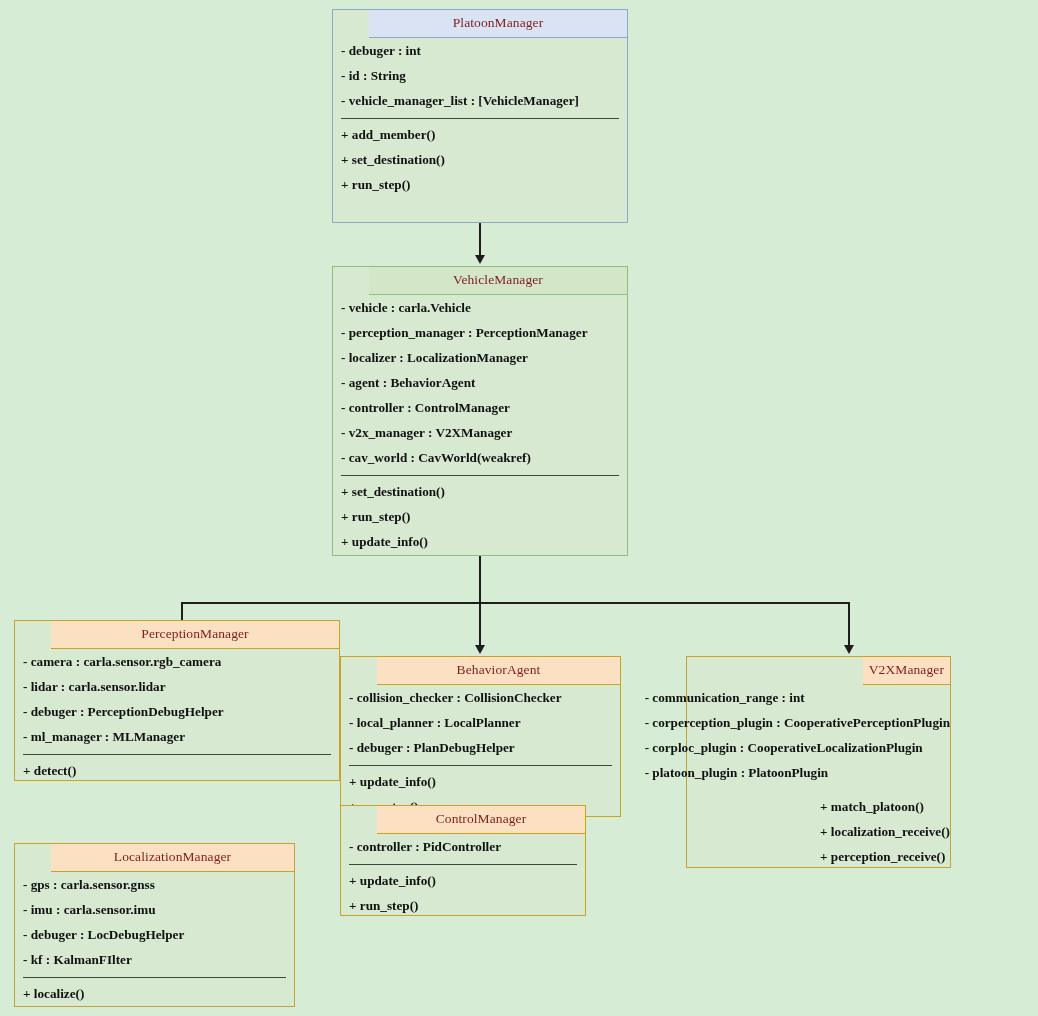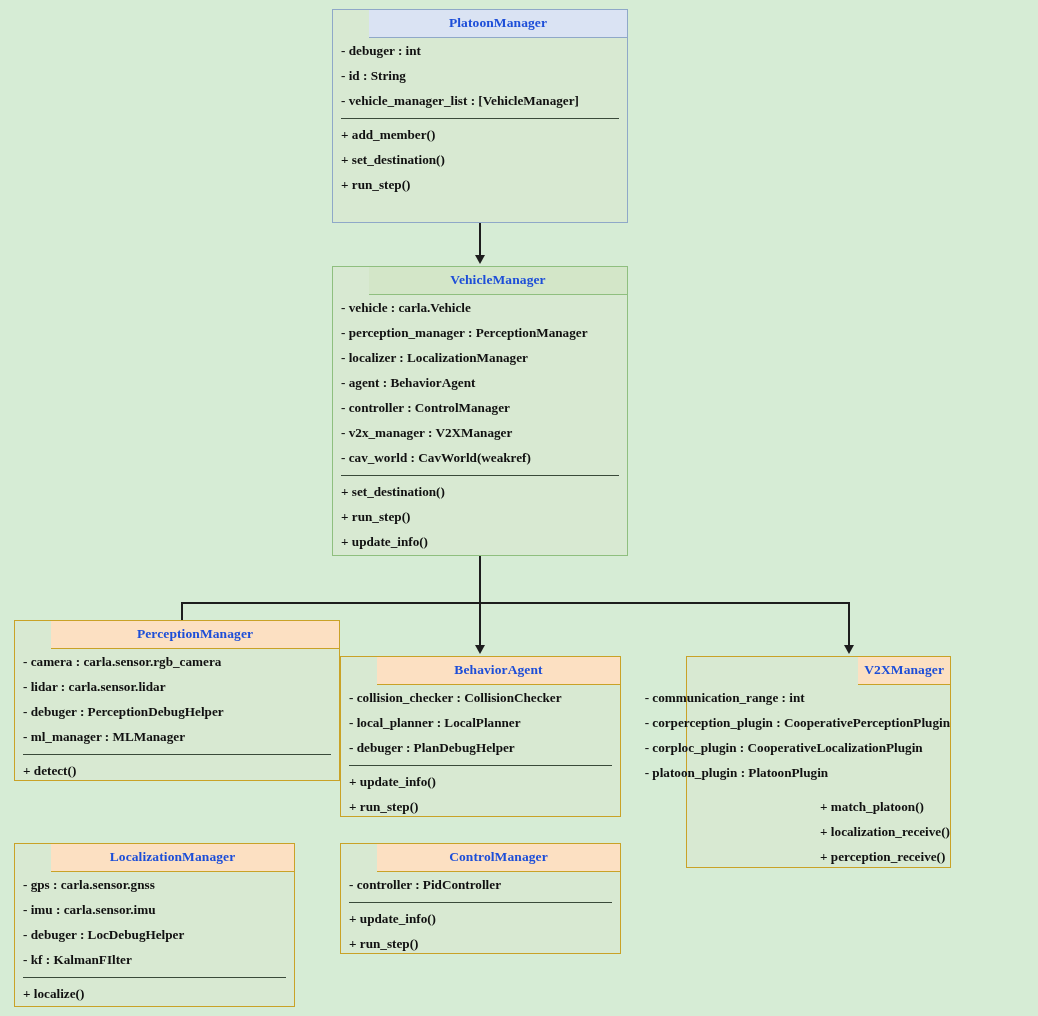--- a/index.html
+++ b/index.html
@@ -30,23 +30,23 @@
   .uml-class.theme-blue {
     border-color: #8fa8c8;
   }
   .uml-class.theme-green {
     border-color: #8fbf7f;
   }
 
   .uml-title {
     box-sizing: border-box;
     text-align: center;
-    font-weight: bold;
+    font-weight: normal;
     font-size: 13.5px;
-    color: #1d4ed8;
+    color: #7f1d1d;
     padding: 5px 6px 6px 6px;
     background: #fce0c2;
     border-bottom: 1px solid #c9a227;
     letter-spacing: 0.1px;
     margin-left: 36px;
   }
   .theme-blue .uml-title {
     background: #dae3f3;
     border-bottom-color: #8fa8c8;
   }
@@ -194,21 +194,21 @@
       <div class="uml-row">- imu : carla.sensor.imu</div>
       <div class="uml-row">- debuger : LocDebugHelper</div>
       <div class="uml-row">- kf : KalmanFIlter</div>
     </div>
     <div class="uml-sep"></div>
     <div class="uml-section">
       <div class="uml-row">+ localize()</div>
     </div>
   </div>
 
-  <div class="uml-class" style="left:340px; top:843px; width:281px; height:111px;">
+  <div class="uml-class" style="left:340px; top:805px; width:246px; height:111px;">
     <div class="uml-title">ControlManager</div>
     <div class="uml-section">
       <div class="uml-row">- controller : PidController</div>
     </div>
     <div class="uml-sep"></div>
     <div class="uml-section">
       <div class="uml-row">+ update_info()</div>
       <div class="uml-row">+ run_step()</div>
     </div>
   </div>

